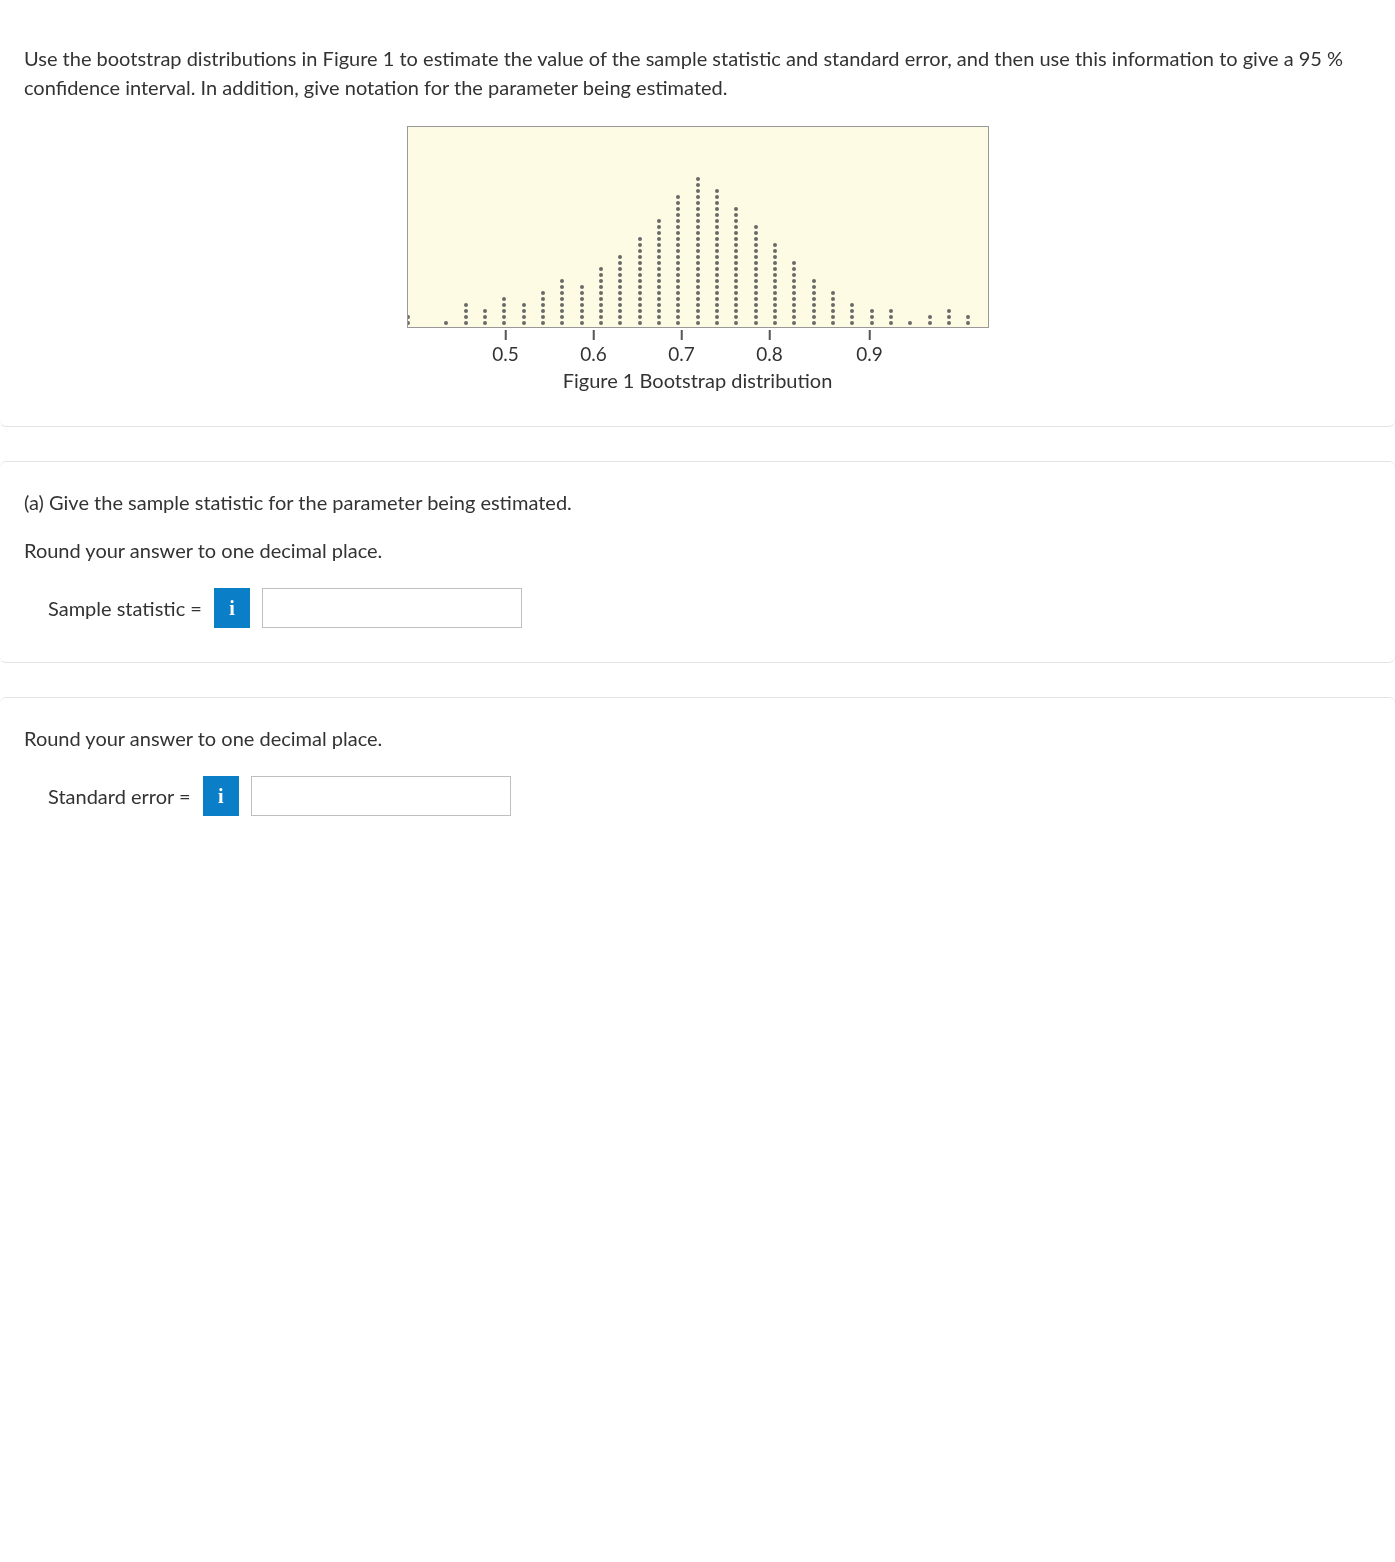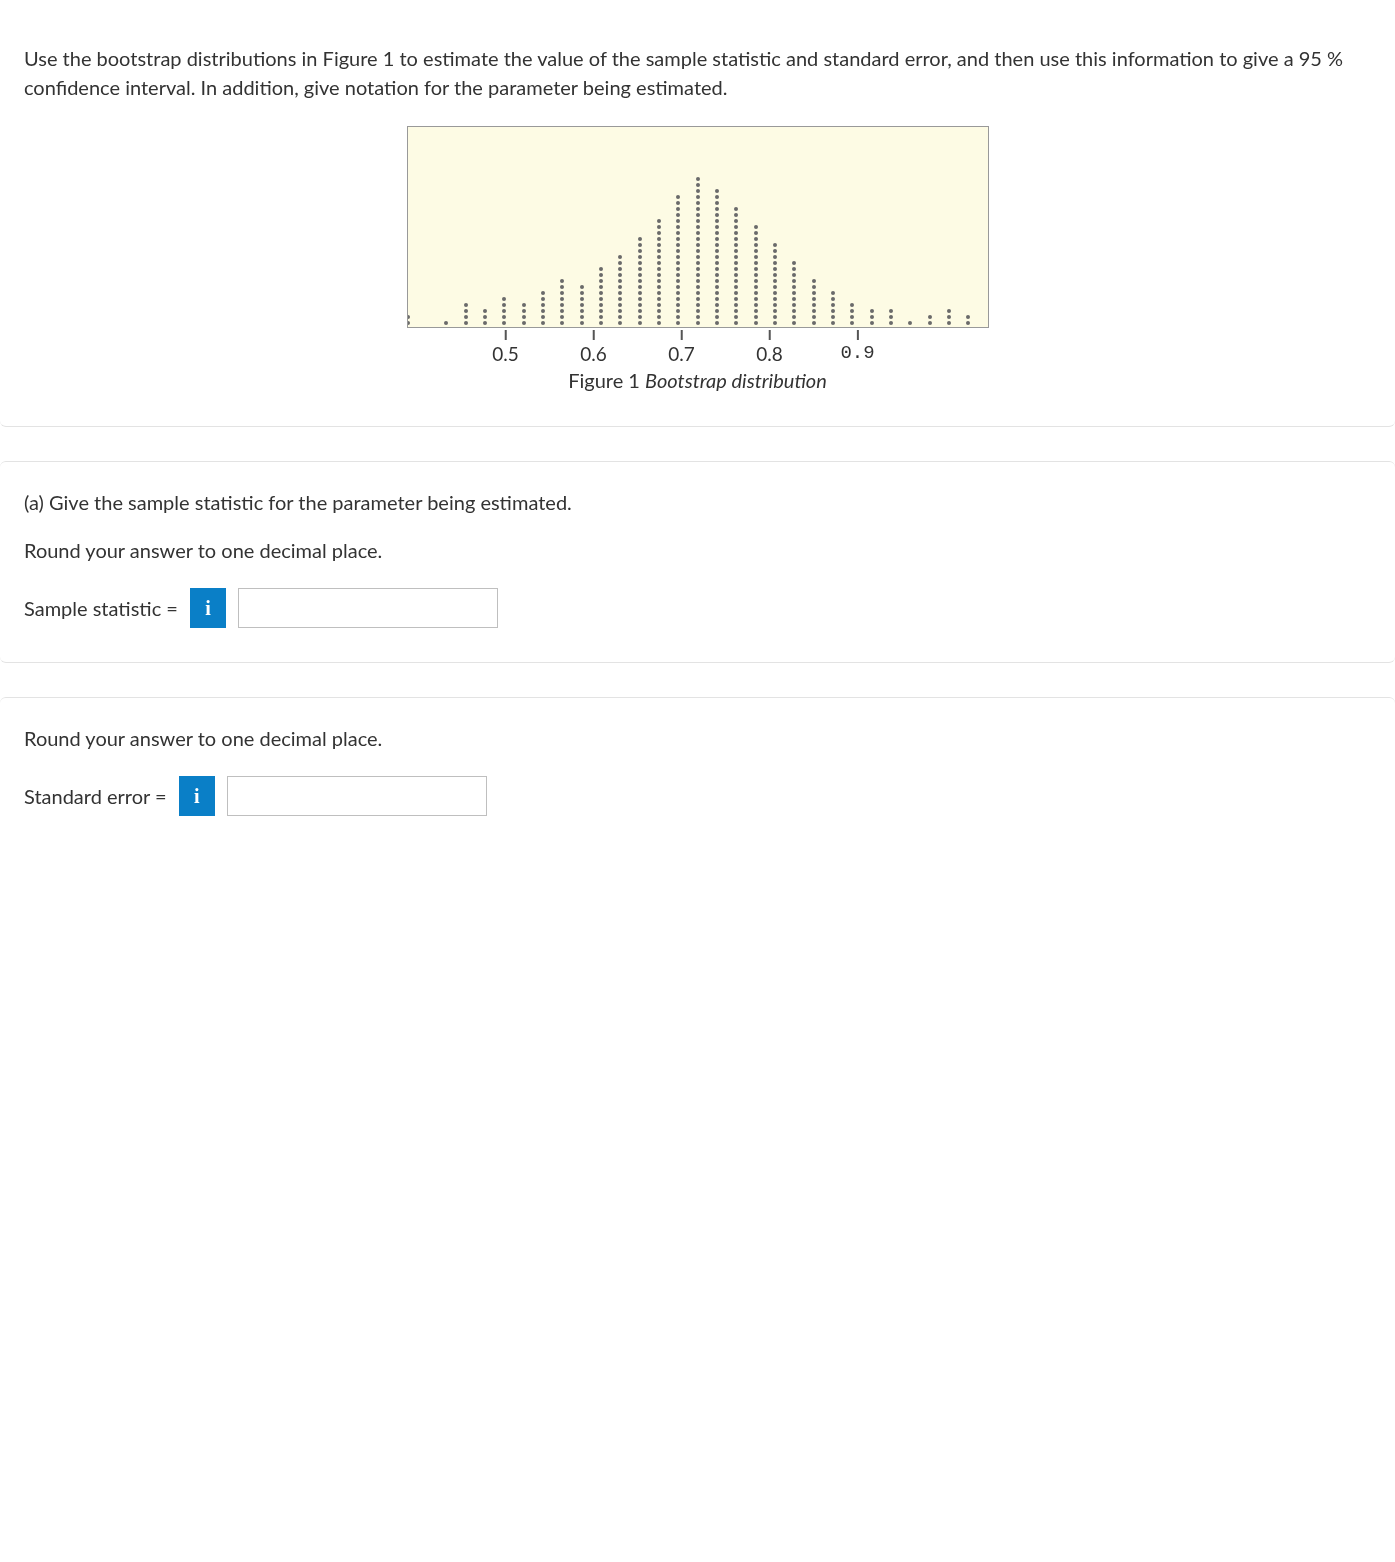--- a/index.html
+++ b/index.html
@@ -65,29 +65,29 @@
     width:2px;
     height:10px;
     background:#555;
     margin:0 auto 2px auto;
   }
   .caption{
     font-size:20px;
     margin-top:4px;
   }
   .caption .fig-n{ font-weight:400; }
-  .caption .fig-t{ font-style:italic; }
+  .caption .fig-t{ }
   .part-q{ margin:0 0 24px 0; }
   .inline-row{
     display:flex;
     align-items:center;
     gap:12px;
     margin-top:26px;
   }
-  .inline-label{ white-space:nowrap; }
+  .inline-label{ white-space:nowrap;margin-left:24px; }
   .info-btn{
     width:36px;
     height:40px;
     background:#0a7fc7;
     color:#fff;
     display:flex;
     align-items:center;
     justify-content:center;
     font-weight:bold;
     font-family:Georgia,serif;
@@ -383,21 +383,21 @@
           <div class="dot" style="left: 539.333px; top: 188px;"></div>
           <div class="dot" style="left: 539.333px; top: 182px;"></div>
           <div class="dot" style="left: 558.667px; top: 194px;"></div>
           <div class="dot" style="left: 558.667px; top: 188px;"></div>
         </div>
       <div class="axis" id="axis">
           <div class="tick" style="left: 98px;">0.5</div>
           <div class="tick" style="left: 186px;">0.6</div>
           <div class="tick" style="left: 274px;">0.7</div>
           <div class="tick" style="left: 362px;">0.8</div>
-          <div class="tick" style="left: 450px; font-family: Liberation Mono, monospace;">0.9</div>
+          <div class="tick" style="left: 462px;">0.9</div>
         </div>
       <div class="caption">
         <span class="fig-n">Figure 1</span>
         <span class="fig-t">Bootstrap distribution</span>
       </div>
     </div>
   </div>
 
   <div class="gap"></div>
 

